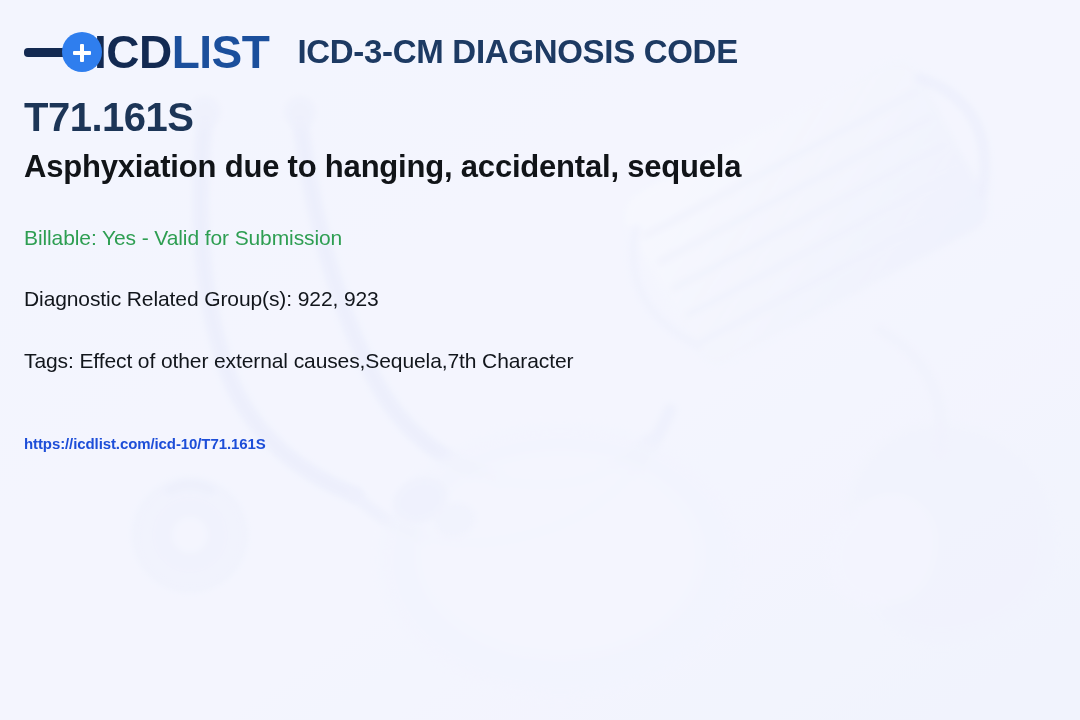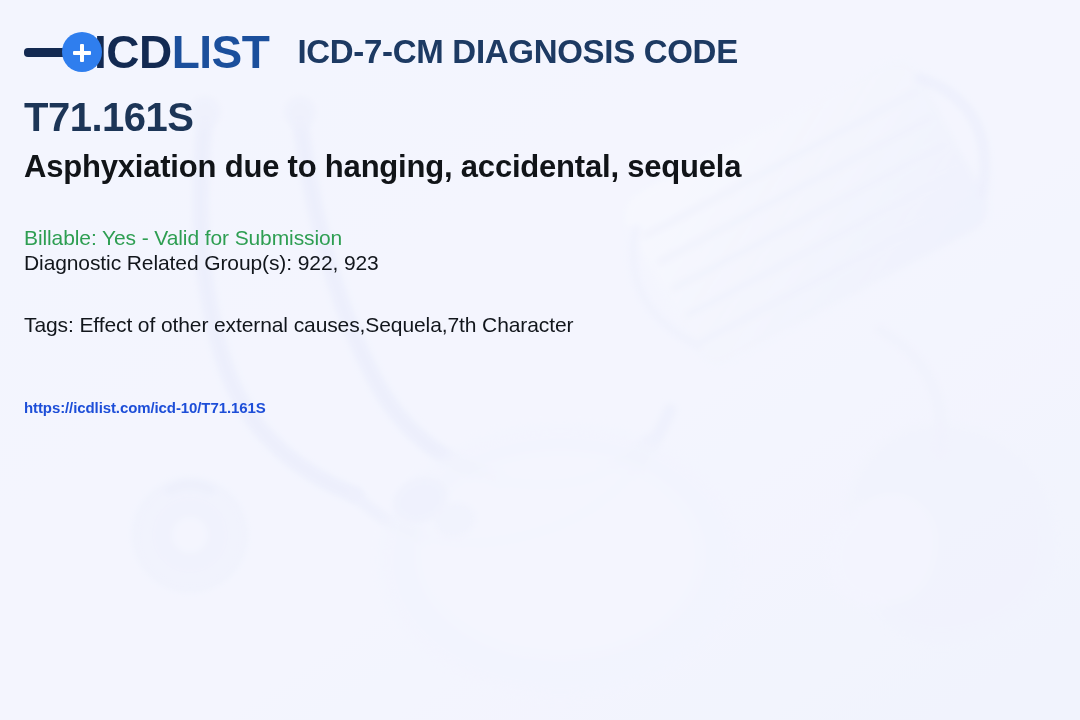--- a/index.html
+++ b/index.html
@@ -132,20 +132,21 @@
   .billable {
     margin-top: 40px;
     font-size: 21px;
     font-weight: 400;
     color: #2e9e52;
     letter-spacing: -0.1px;
     line-height: 1.2;
   }
 
   .drg {
+    margin-top: 36px;
     font-size: 21px;
     font-weight: 400;
     color: #12161c;
     letter-spacing: -0.1px;
     line-height: 1.2;
   }
 
   .tags {
     margin-top: 36px;
     font-size: 21px;
@@ -267,21 +268,21 @@
       <rect x="0" y="0" width="1080" height="720" fill="#f2f4fd" opacity="0.62"></rect>
     </svg>
   </div>
 
   <div class="header">
     <div class="logo">
       <span class="logo-dash"></span>
       <span class="logo-circle"></span>
       <span class="logo-word"><span class="seg-icd">ICD</span><span class="seg-list">LIST</span></span>
     </div>
-    <div class="header-title">ICD-7-CM DIAGNOSIS CODE</div>
+    <div class="header-title">ICD-3-CM DIAGNOSIS CODE</div>
   </div>
 
   <div class="content">
     <div class="code">T71.161S</div>
     <div class="description">Asphyxiation due to hanging, accidental, sequela</div>
     <div class="billable">Billable: Yes - Valid for Submission</div>
     <div class="drg">Diagnostic Related Group(s): 922, 923</div>
     <div class="tags">Tags: Effect of other external causes,Sequela,7th Character</div>
     <div class="url">https://icdlist.com/icd-10/T71.161S</div>
   </div>

